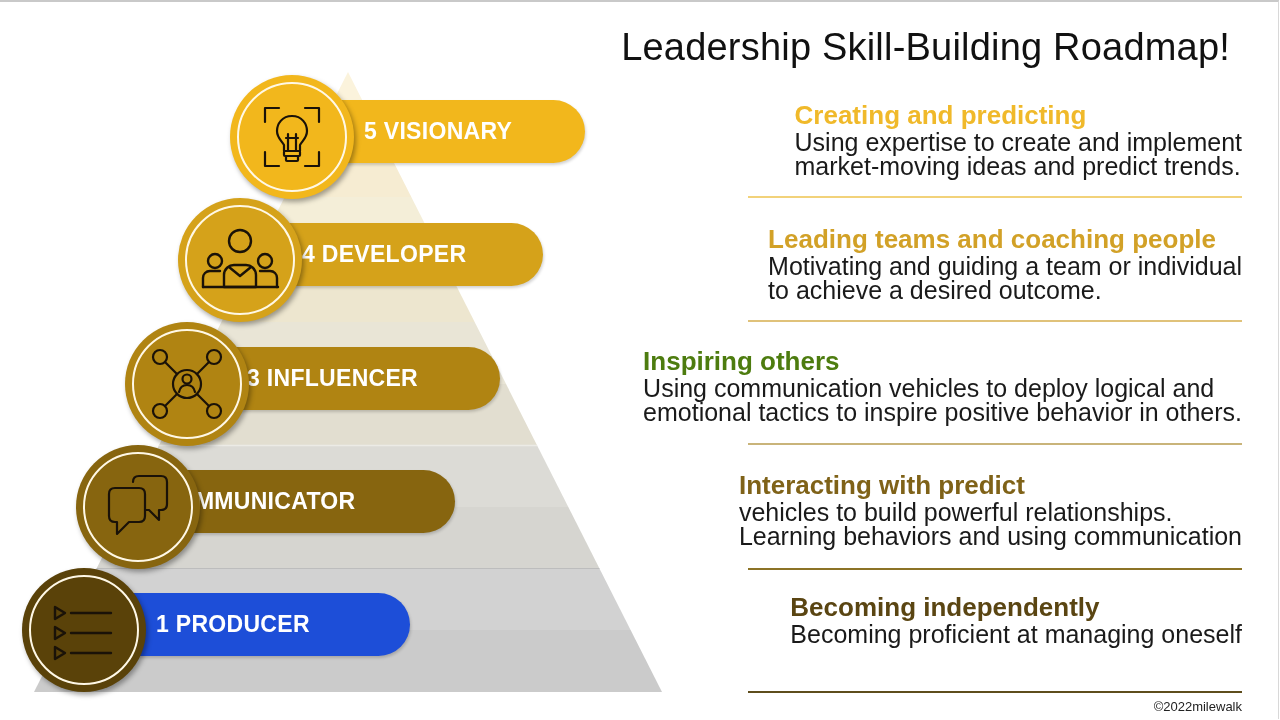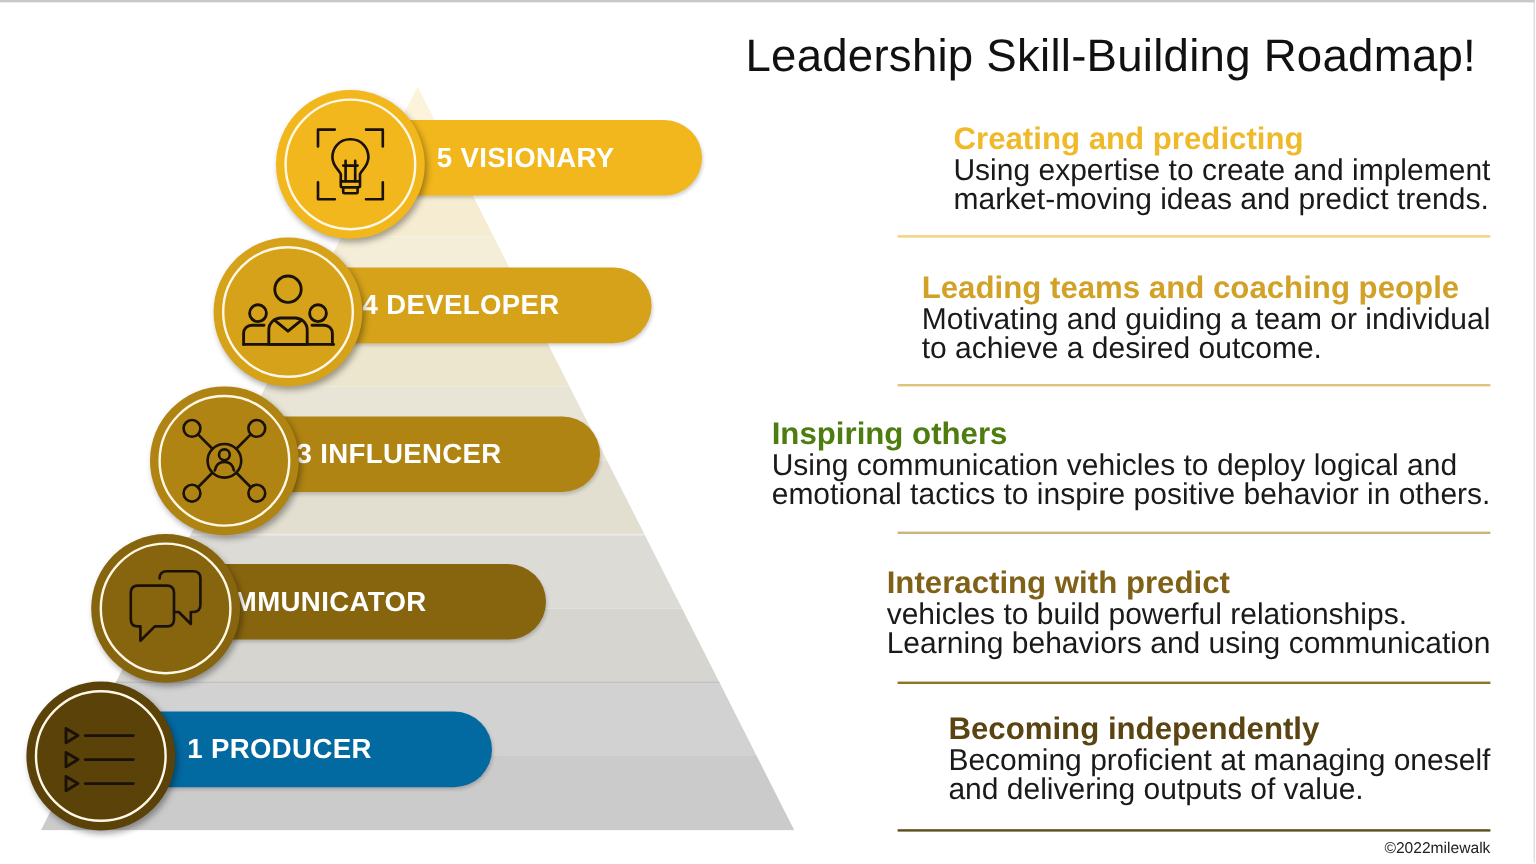--- a/index.html
+++ b/index.html
@@ -105,21 +105,21 @@
   <span class="label" style="">2 COMMUNICATOR</span>
 </div>
 <div class="badge" style="left:76px; top:445px; background:#87650f;">
   <div class="ring"></div>
   <svg viewBox="0 0 86 86" fill="none" stroke="#1a1208" stroke-width="2.2" stroke-linecap="round" stroke-linejoin="round">
     <path d="M40 24 H20 c-4 0 -6 2 -6 6 v22 c0 4 2 6 6 6 h2 v12 l12 -12 h10 c4 0 6 -2 6 -6 v-22 c0 -4 -2 -6 -6 -6 z"></path>
     <path d="M38 18 c0 -4 2 -6 6 -6 h22 c4 0 6 2 6 6 v22 c0 4 -2 6 -6 6 h-2 v10 l-10 -10 h-4"></path>
   </svg>
 </div>
 
-<div class="tier" style="left:88px; top:593px; width:322px; background:#0369a1;">
+<div class="tier" style="left:88px; top:593px; width:322px; background:#1d4ed8;">
   <span class="label" style="margin-left:68px;">1 PRODUCER</span>
 </div>
 <div class="badge" style="left:22px; top:568px; background:#5a4209;">
   <div class="ring"></div>
   <svg viewBox="0 0 86 86" fill="none" stroke="#1a1208" stroke-width="2.4" stroke-linecap="round" stroke-linejoin="round">
     <path d="M14 20 l10 6 l-10 6 z"></path>
       <path d="M30 26 H70"></path>
     <path d="M14 40 l10 6 l-10 6 z"></path>
       <path d="M30 46 H70"></path>
     <path d="M14 60 l10 6 l-10 6 z"></path>
@@ -151,17 +151,16 @@
 <div class="desc" style="top:470px;">
   <div class="head" style="color:#7f6218;">Interacting with predict</div>
   <div class="body">vehicles to build powerful relationships.</div>
   <div class="body">Learning behaviors and using communication</div>
 </div>
 <div class="rule" style="top:568px; background:#8c7326;"></div>
 
 <div class="desc" style="top:592px;">
   <div class="head" style="color:#5a4512;">Becoming independently</div>
   <div class="body">Becoming proficient at managing oneself</div>
-  <div class="body">and delivering outputs of value.</div>
 </div>
 <div class="rule" style="top:691px; background:#5e4d1c;"></div>
 
 <div class="copyright">©2022milewalk</div>
 
 </body></html>

